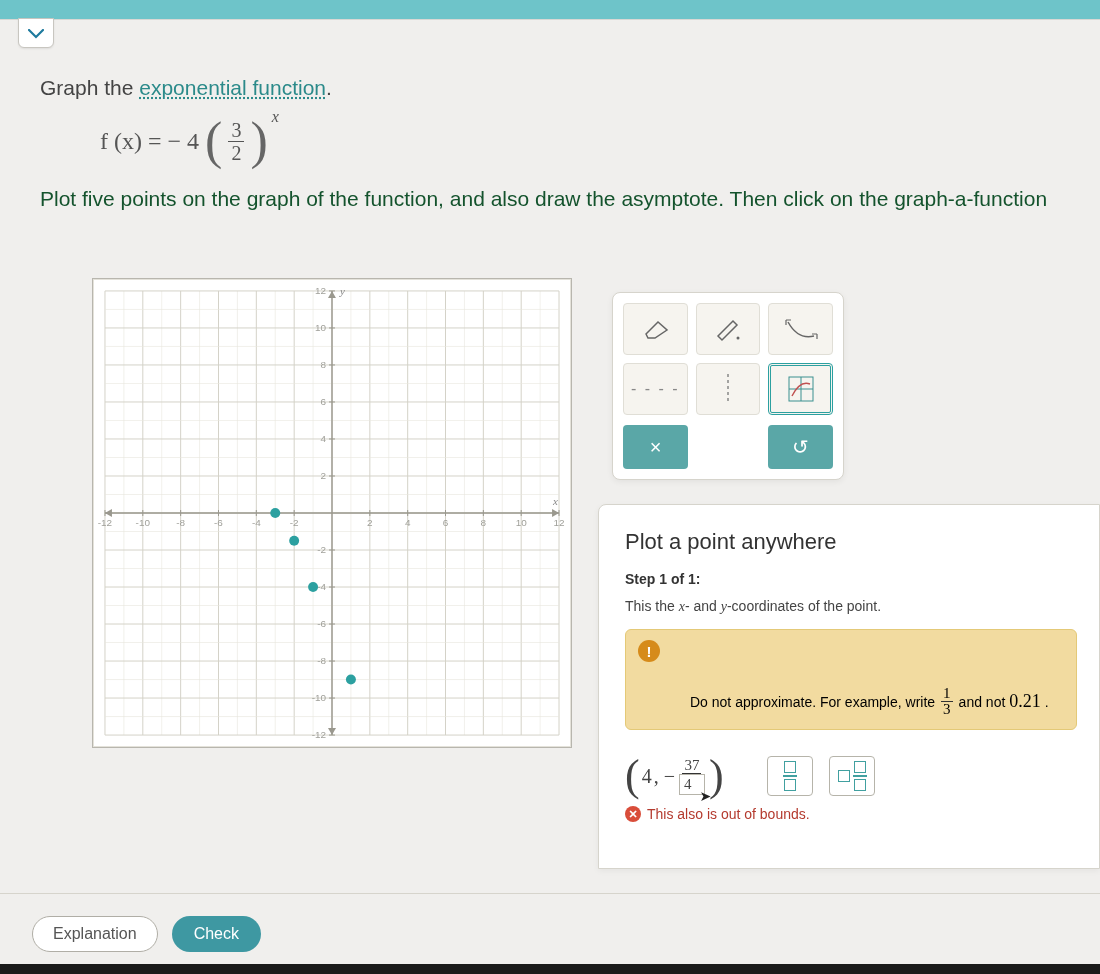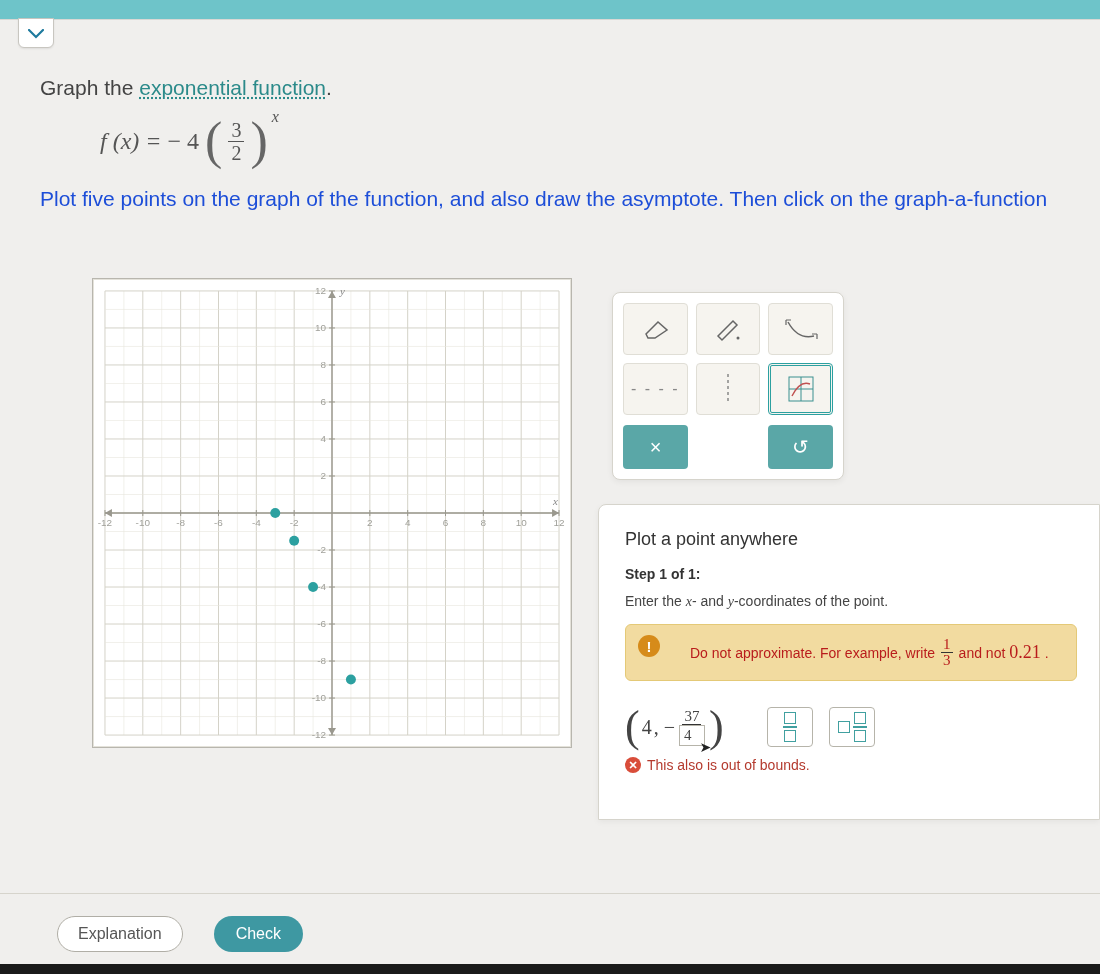--- a/index.html
+++ b/index.html
@@ -38,21 +38,21 @@
     font-family: "Times New Roman", serif;
     font-size:24px; color:#555;
     margin: 6px 0 22px 60px;
     display:flex; align-items:center; gap:6px;
   }
   .bigparen { font-size:52px; font-weight:100; line-height:0.9; color:#666; }
   .frac { display:inline-flex; flex-direction:column; align-items:center; font-size:20px; line-height:1; }
   .frac .n { border-bottom:1.5px solid #555; padding:0 3px 1px; }
   .frac .d { padding-top:1px; }
   .sup { font-size:16px; position:relative; top:-24px; left:-2px; font-style:italic;}
-  .instr2 { font-size:21px; color:#1d4ed8; margin-bottom:10px; }
+  .instr2 { font-size:21px; color:#14532d; margin-bottom:10px; }
 
   
   .graph-box {
     position:absolute; top:278px; left:92px;
     width:480px; height:470px;
     background:#fff; border:1px solid #b8b6ae;
     box-shadow: inset 0 0 0 1px #e4e2da;
   }
   .grid-svg { width:100%; height:100%; display:block;}
   .gtick { font: 10px Arial; fill:#a0a09a; }
@@ -87,40 +87,40 @@
 
   
   .plot-panel {
     position:absolute; top:504px; left:598px; right:0;
     background:#fff;
     border:1px solid #d6d4cc;
     border-top-left-radius:8px;
     padding:24px 22px 26px 26px;
     box-shadow:0 2px 6px rgba(0,0,0,0.05);
   }
-  .pp-title { font-size:18px; color:#333; margin-bottom:16px; }
+  .pp-title { font-size:22px; color:#333; margin-bottom:16px; }
   .pp-step { font-size:14px; font-weight:bold; color:#333; margin-bottom:11px;}
   .pp-sub { font-size:14px; color:#444; margin-bottom:14px;}
   .pp-sub .xi, .pp-sub .yi { font-family:"Times New Roman",serif; font-style:italic; }
   .warnbox {
     background:#f2dba0;
     border:1px solid #e4c977;
     border-radius:6px;
     padding:12px 14px 12px 12px;
     display:flex; gap:12px; align-items:flex-start;
     margin-bottom:26px;
     position:relative;
   }
   .warn-icon {
     width:22px;height:22px;border-radius:11px;background:#d68b1a;color:#fff;
     display:flex;align-items:center;justify-content:center;font-weight:bold;font-size:15px;
     flex-shrink:0;
     position:relative; top:-2px;
   }
-  .warn-text { font-size:14px; color:#b91c1c; display:flex; align-items:center; flex-wrap:wrap; gap:4px; margin-left:18px;}
+  .warn-text { font-size:14px; color:#000000; display:flex; align-items:center; flex-wrap:wrap; gap:4px; margin-left:18px;margin-top:44px;}
   .wf { font-family:"Times New Roman",serif; font-size:18px;}
   .smallfrac { display:inline-flex; flex-direction:column; align-items:center; font-family:"Times New Roman",serif; font-size:15px; line-height:1; margin:0 2px;}
   .smallfrac .t { border-bottom:1px solid #333; padding:0 2px;}
 
   .coord-row { display:flex; align-items:center; gap:16px; margin-bottom:10px;}
   .coord {
     font-family:"Times New Roman",serif; font-size:20px; color:#444;
     display:flex; align-items:center; gap:2px;
   }
   .coord .bp { font-size:44px; line-height:0.8; font-weight:100;}
@@ -143,22 +143,22 @@
     width:16px;height:16px;border-radius:8px;background:#d94d3a;color:#fff;
     display:flex;align-items:center;justify-content:center;font-size:11px;font-weight:bold;
   }
   .plot-point-btn {
     border:1.5px solid #a8a6a0; background:#fff; border-radius:20px;
     padding:10px 22px; font-size:16px; color:#444;
   }
 
   
   .footer {
-    position:absolute; left:57px; bottom:22px;
-    display:flex; gap:31px; align-items:center;
+    position:absolute; left:32px; bottom:22px;
+    display:flex; gap:14px; align-items:center;
   }
   .btn-outline {
     border:1.5px solid #b0aea6; background:#fff; color:#555;
     border-radius:20px; padding:8px 20px; font-size:16px;
   }
   .btn-solid {
     border:none; background:#3e98a2; color:#fff;
     border-radius:20px; padding:9px 22px; font-size:16px;
   }
   .hr-footer { position:absolute; left:0; right:0; bottom:80px; height:1px; background:#d6d4cc;}
@@ -176,21 +176,21 @@
       </svg>
   </span>
 </div>
 
 <div class="content">
   <p class="instr1">
     <span>Graph the </span><span class="link">exponential function</span><span>.</span>
   </p>
 
   <div class="formula-row">
-    <span style="font-style:italic">f (x) = </span>
+    <span style="">f (x) = </span>
     <span>− 4</span>
     <span class="bigparen">(</span>
     <span class="frac">
         <span class="n">3</span>
         <span class="d">2</span>
       </span>
     <span class="bigparen">)</span>
     <span class="sup">x</span>
   </div>
 
@@ -359,21 +359,21 @@
     <div class="tool-btn">
       <span>↺</span>
     </div>
   </div>
 </div>
 
 <div class="plot-panel">
   <div class="pp-title">Plot a point anywhere</div>
   <div class="pp-step">Step 1 of 1:</div>
   <div class="pp-sub">
-    <span>Enter the </span><span class="xi">x</span><span>- and </span><span class="yi">y</span><span>-coordinates of the point.</span>
+    <span>This the </span><span class="xi">x</span><span>- and </span><span class="yi">y</span><span>-coordinates of the point.</span>
   </div>
 
   <div class="warnbox">
     <div class="warn-icon">!</div>
     <div class="warn-text">
       <span>Do not approximate. For example, write</span>
       <span class="smallfrac">
           <span class="t">1</span>
           <span>3</span>
         </span>

